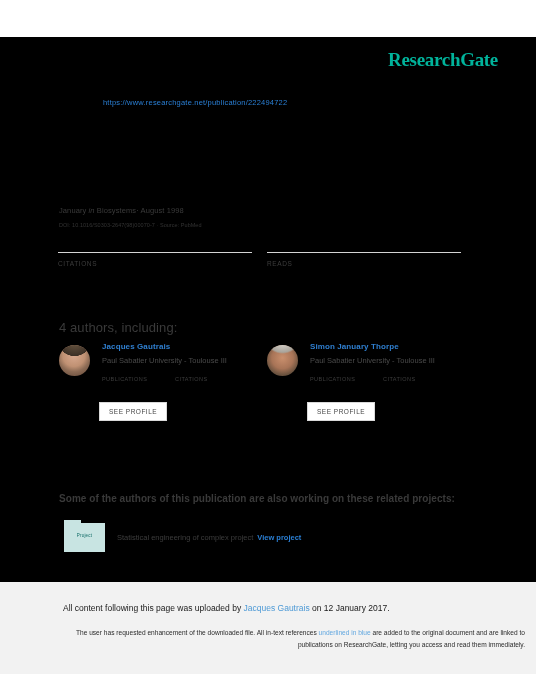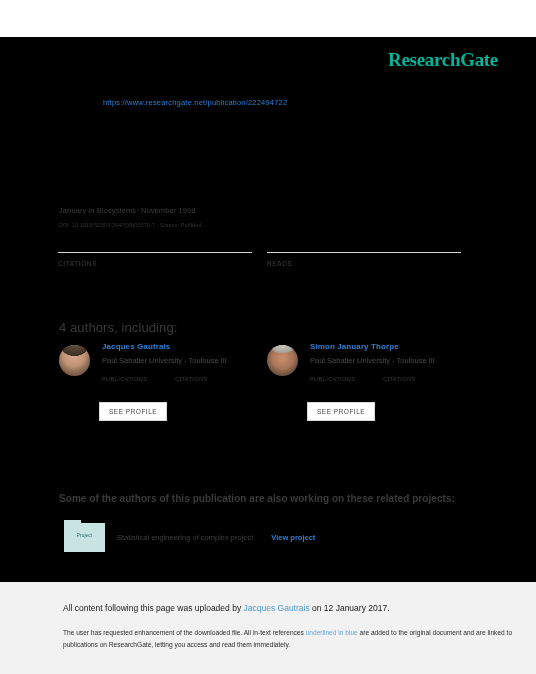--- a/index.html
+++ b/index.html
@@ -133,27 +133,28 @@
   }
   .proj-thumb .tlabel {
     position:absolute; left:0; right:0; top:10px; text-align:center;
     font-size:4.5px; color:#0f6b66; letter-spacing:0.2px;
   }
   .proj-text {
     position:absolute; left:58px; top:10px;
     font-size:7.5px; color:#3d3d3d; white-space:nowrap;
   }
   .proj-link {
-    font-size:7.5px; font-weight:bold; color:#2a7fd4; margin-left:18px;
+    font-size:7.5px; font-weight:bold; color:#2a7fd4; margin-left:4px;
   }
 
   
   .footer {
     position:absolute; left:0; top:582px; width:536px; height:92px;
     background:#f2f2f2;
+    text-align:right;
   }
   .f-line1 {
     position:absolute; left:63px; top:21px;
     font-size:8.5px; color:#1a1a1a; white-space:nowrap;
   }
   .f-line1 a { color:#4e9ad6; text-decoration:none; }
   .f-body {
     position:absolute; left:63px; top:45px; width:462px;
     font-size:6.6px; color:#2b2b2b; line-height:1.75;
   }
@@ -171,21 +172,21 @@
     <div class="rg-logo">ResearchGate</div>
 
     <div class="rg-url">https://www.researchgate.net/publication/222494722</div>
 
     <div class="art-title"></div>
 
     <div class="art-meta">
       <span>January</span>
       <span class="jr">in</span>
       <span>Biosystems</span><span>·</span>
-      <span>November 1998</span>
+      <span>August 1998</span>
     </div>
 
     <div class="art-doi">DOI: 10.1016/S0303-2647(98)00070-7 · Source: PubMed</div>
 
     <div class="stat" id="stat-citations">
       <div class="rule"></div>
       <div class="num"></div>
       <div class="lbl">CITATIONS</div>
     </div>
 

